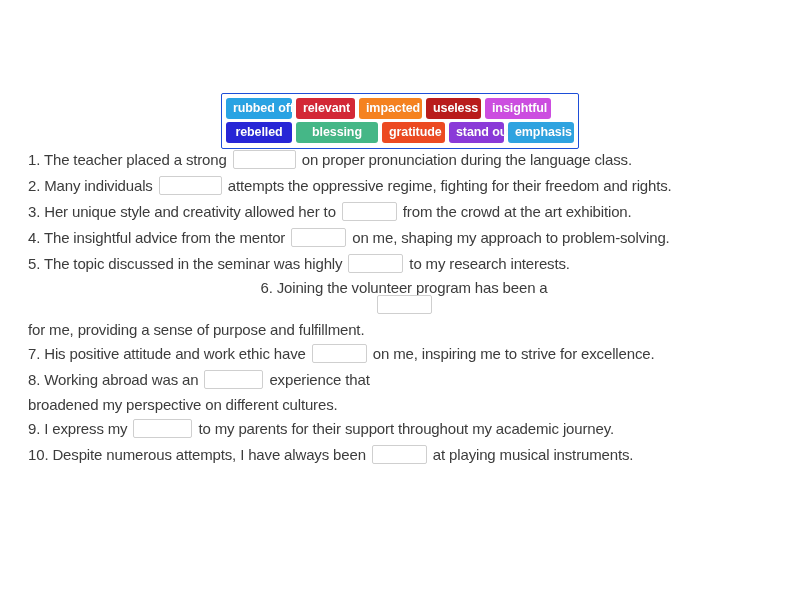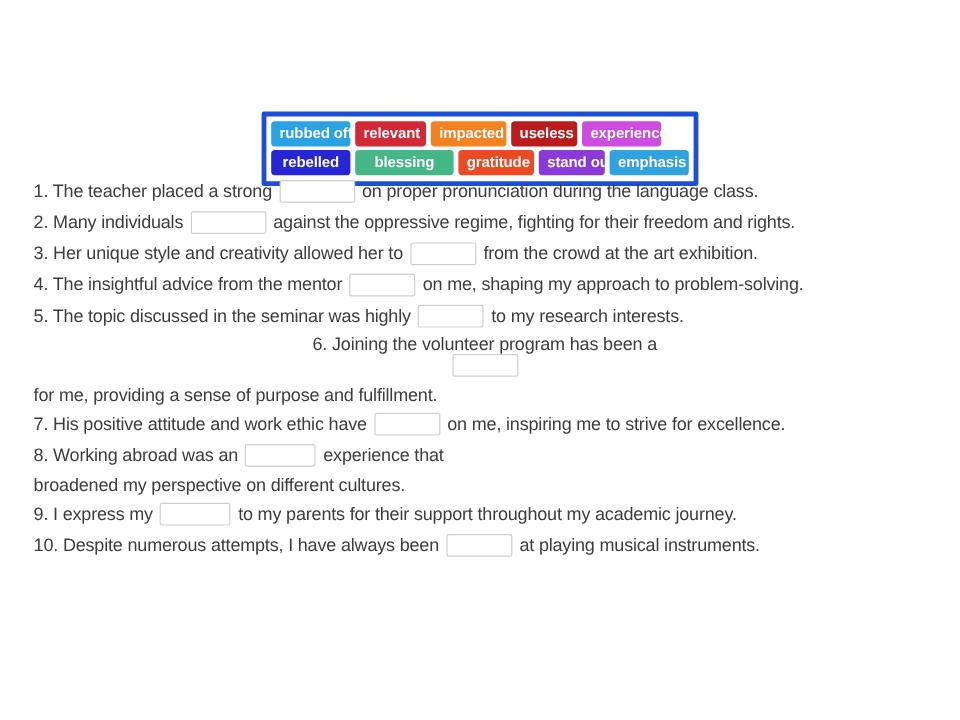--- a/index.html
+++ b/index.html
@@ -19,21 +19,21 @@
   
   #word-bank-wrap {
     position: absolute;
     left: 0;
     top: 93px;
     width: 800px;
     display: flex;
     justify-content: center;
   }
   #word-bank {
-    border: 4px solid #1d4ed8;
+    border: 1px solid #1d4ed8;
     background: #ffffff;
     padding: 4px 4px 5px 4px;
     border-radius: 2px;
     box-sizing: border-box;
   }
   .wb-row {
     display: flex;
     gap: 4px;
   }
   .wb-row + .wb-row {
@@ -87,42 +87,42 @@
 </head>
 <body>
 
 <div id="word-bank-wrap">
   <div id="word-bank">
       <div class="wb-row">
         <div class="wb-tile" style="background: rgb(41, 163, 227); width: 66px;">rubbed off</div>
         <div class="wb-tile" style="background: rgb(211, 40, 54); width: 59px;">relevant</div>
         <div class="wb-tile" style="background: rgb(245, 130, 32); width: 63px;">impacted</div>
         <div class="wb-tile" style="background: #b91c1c; width: 55px;">useless</div>
-        <div class="wb-tile" style="background: rgb(204, 77, 224); width: 66px;">experience</div>
+        <div class="wb-tile" style="background: rgb(204, 77, 224); width: 66px;">insightful</div>
       </div>
       <div class="wb-row">
         <div class="wb-tile" style="background: rgb(39, 38, 214); width: 66px;">rebelled</div>
         <div class="wb-tile" style="background: rgb(69, 183, 135); width: 82px;">blessing</div>
         <div class="wb-tile" style="background: rgb(236, 74, 34); width: 63px;">gratitude</div>
         <div class="wb-tile" style="background: rgb(138, 58, 216); width: 55px;">stand out</div>
         <div class="wb-tile" style="background: rgb(47, 163, 224); width: 66px;">emphasis</div>
       </div>
     </div>
 </div>
 
 <div id="sentences">
     <div class="line" style="margin-top: 0px;">
       <span class="seg">1. The teacher placed a strong </span>
       <span class="blank" style="width: 63px; margin: 0px 6px;"></span>
       <span class="seg"> on proper pronunciation during the language class.</span>
     </div>
     <div class="line" style="margin-top: 7px;">
       <span class="seg">2. Many individuals </span>
       <span class="blank" style="width: 63px; margin: 0px 6px;"></span>
-      <span class="seg"> against the oppressive regime, fighting for their freedom and rights.</span>
+      <span class="seg"> attempts the oppressive regime, fighting for their freedom and rights.</span>
     </div>
     <div class="line" style="margin-top: 7px;">
       <span class="seg">3. Her unique style and creativity allowed her to </span>
       <span class="blank" style="width: 55px; margin: 0px 6px;"></span>
       <span class="seg"> from the crowd at the art exhibition.</span>
     </div>
     <div class="line" style="margin-top: 7px;">
       <span class="seg">4. The insightful advice from the mentor </span>
       <span class="blank" style="width: 55px; margin: 0px 6px;"></span>
       <span class="seg"> on me, shaping my approach to problem-solving.</span>

